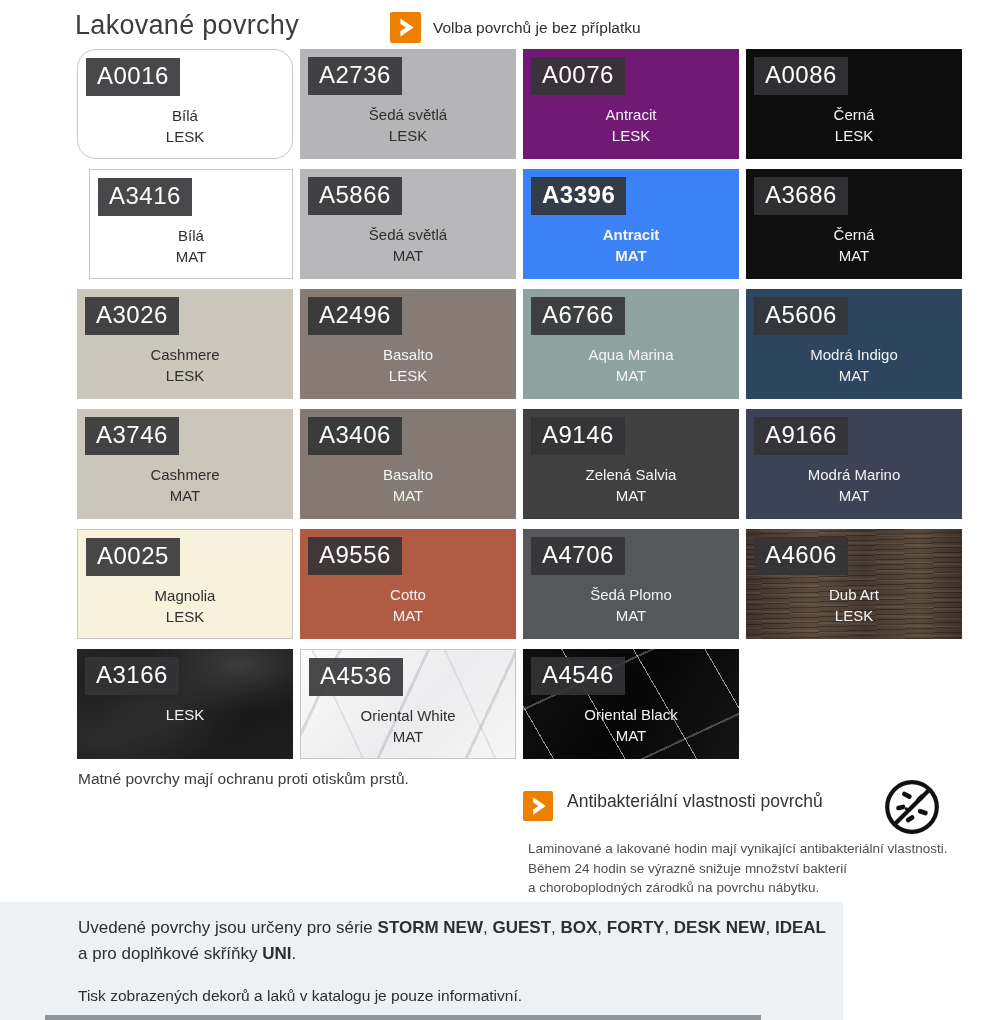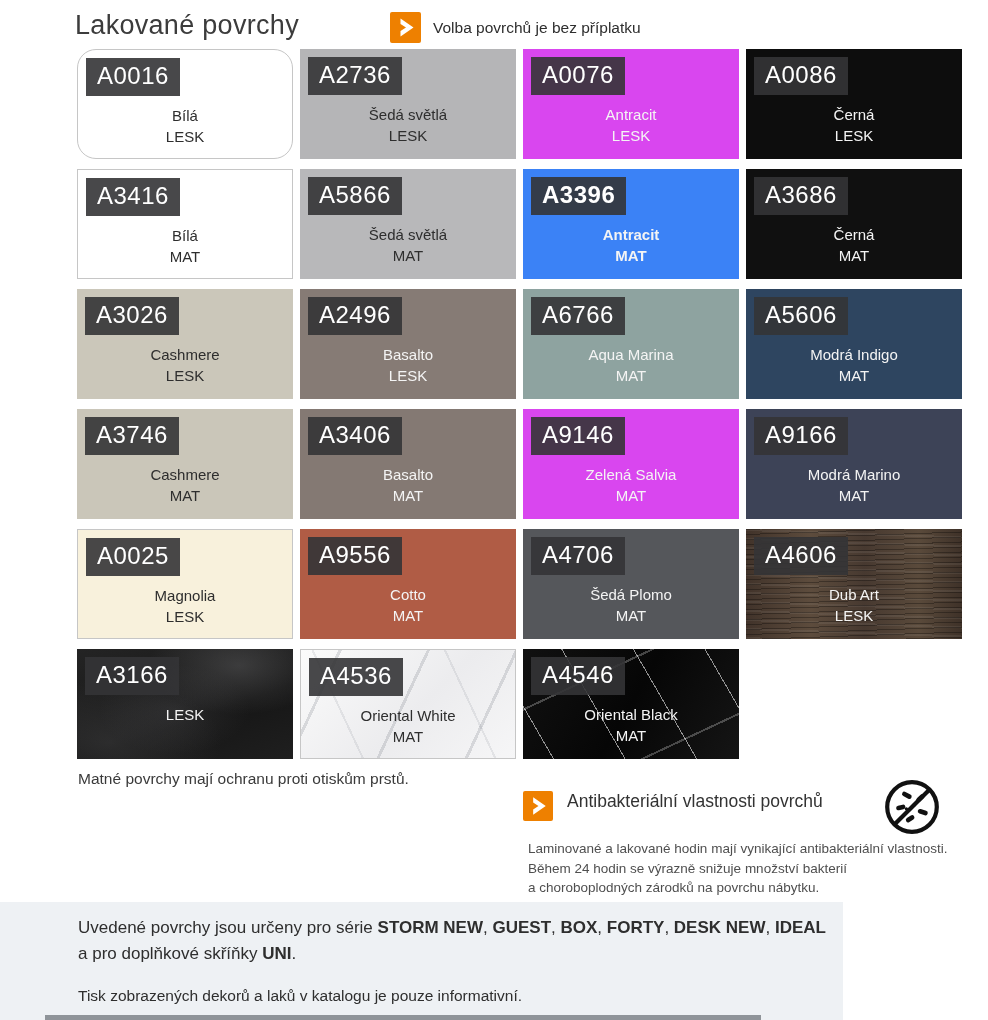--- a/index.html
+++ b/index.html
@@ -77,35 +77,35 @@
         <div>LESK</div>
       </div>
     </div>
       <div class="tile dark-text" style="background-color: rgb(181, 181, 183);">
       <span class="badge">A2736</span>
       <div class="tile-label">
         <div>Šedá světlá</div>
         <div>LESK</div>
       </div>
     </div>
-      <div class="tile light-text" style="background-color: #d946ef;">
+      <div class="tile light-text" style="background-color: #701a75;">
       <span class="badge">A0076</span>
       <div class="tile-label">
         <div>Antracit</div>
         <div>LESK</div>
       </div>
     </div>
       <div class="tile light-text" style="background-color: rgb(13, 13, 13);">
       <span class="badge">A0086</span>
       <div class="tile-label">
         <div>Černá</div>
         <div>LESK</div>
       </div>
     </div>
-      <div class="tile dark-text bordered" style="background-color: rgb(255, 255, 255);">
+      <div class="tile dark-text bordered" style="background-color: rgb(255, 255, 255); margin-left: 12px;">
       <span class="badge">A3416</span>
       <div class="tile-label">
         <div>Bílá</div>
         <div>MAT</div>
       </div>
     </div>
       <div class="tile dark-text" style="background-color: rgb(184, 184, 186);">
       <span class="badge">A5866</span>
       <div class="tile-label">
         <div>Šedá světlá</div>
@@ -161,21 +161,21 @@
         <div>MAT</div>
       </div>
     </div>
       <div class="tile light-text" style="background-color: rgb(132, 121, 115);">
       <span class="badge">A3406</span>
       <div class="tile-label">
         <div>Basalto</div>
         <div>MAT</div>
       </div>
     </div>
-      <div class="tile light-text" style="background-color: #d946ef;">
+      <div class="tile light-text" style="background-color: #404040;">
       <span class="badge">A9146</span>
       <div class="tile-label">
         <div>Zelená Salvia</div>
         <div>MAT</div>
       </div>
     </div>
       <div class="tile light-text" style="background-color: rgb(61, 67, 87);">
       <span class="badge">A9166</span>
       <div class="tile-label">
         <div>Modrá Marino</div>

